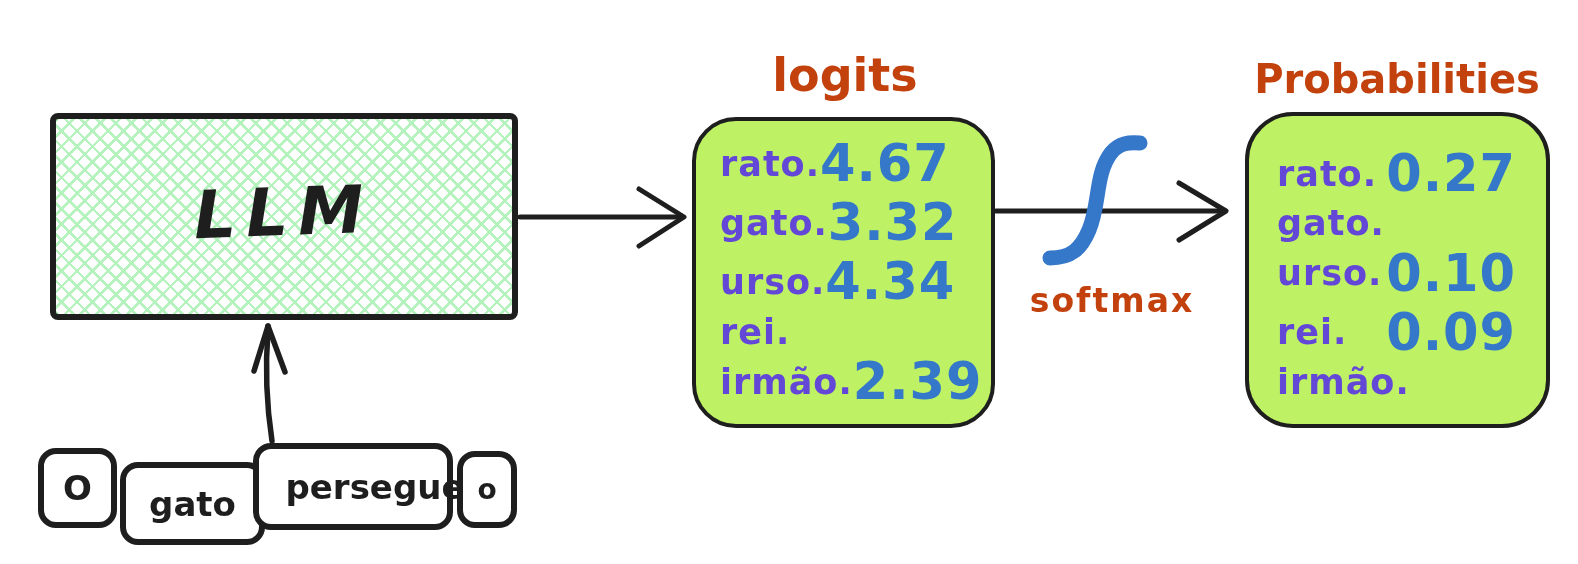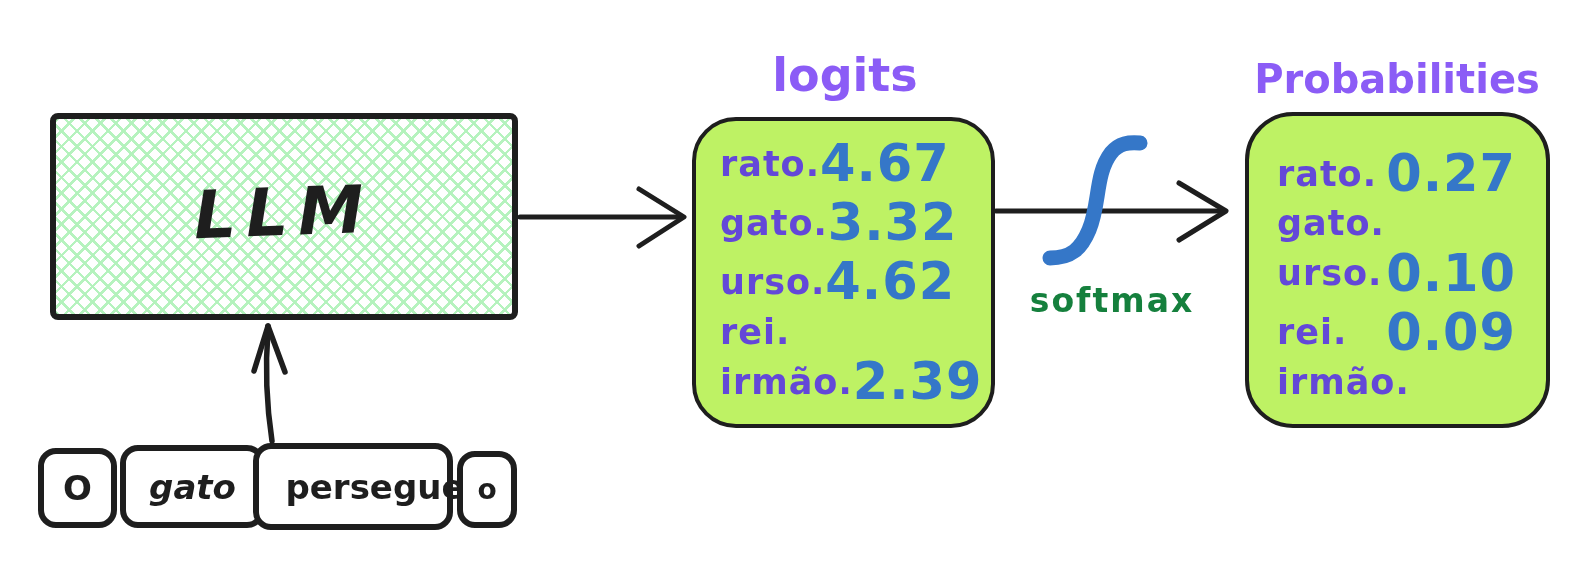--- a/index.html
+++ b/index.html
@@ -45,21 +45,21 @@
     border-radius: 18px;
     background: #ffffff;
     display: flex;
     align-items: center;
     justify-content: center;
     font-size: 34px;
     font-weight: 600;
     color: #1e1e1e;
   }
   .token-1 { left: 38px;  top: 448px; width: 79px;  height: 80px; }
-  .token-2 { left: 120px; top: 445px; width: 145px; height: 83px; font-style: italic; }
+  .token-2 { left: 120px; top: 462px; width: 145px; height: 83px; }
   .token-3 { left: 253px; top: 443px; width: 200px; height: 87px; padding-left: 44px; }
   .token-4 { left: 457px; top: 451px; width: 60px;  height: 77px; font-size: 28px; }
 
   
   .list-box {
     position: absolute;
     border: 4px solid #1e1e1e;
     background: #bef264;
     display: flex;
     flex-direction: column;
@@ -92,33 +92,33 @@
     color: #3577c8;
     font-size: 51px;
     font-weight: bold;
     letter-spacing: 1px;
   }
 
   
   .box-title {
     position: absolute;
     transform: translateX(-50%);
-    color: #8b5cf6;
+    color: #c2410c;
     font-weight: bold;
     white-space: nowrap;
   }
   .logits-title { left: 845px;  top: 48px; font-size: 46px; }
   .probs-title  { left: 1397px; top: 56px; font-size: 40px; }
 
   
   .softmax-label {
     position: absolute;
     left: 1112px; top: 281px;
     transform: translateX(-50%);
-    color: #15803d;
+    color: #c2410c;
     font-size: 33px;
     font-weight: bold;
     letter-spacing: 2px;
   }
 
   
   .overlay {
     position: absolute;
     left: 0; top: 0;
     width: 1578px; height: 564px;
@@ -152,21 +152,21 @@
     <div class="row">
       <span class="word">rato.</span>
       <span class="value">4.67</span>
     </div>
     <div class="row">
       <span class="word">gato.</span>
       <span class="value">3.32</span>
     </div>
     <div class="row">
       <span class="word">urso.</span>
-      <span class="value">4.62</span>
+      <span class="value">4.34</span>
     </div>
     <div class="row">
       <span class="word">rei.</span>
     </div>
     <div class="row">
       <span class="word">irmão.</span>
       <span class="value">2.39</span>
     </div>
   </div>
 

